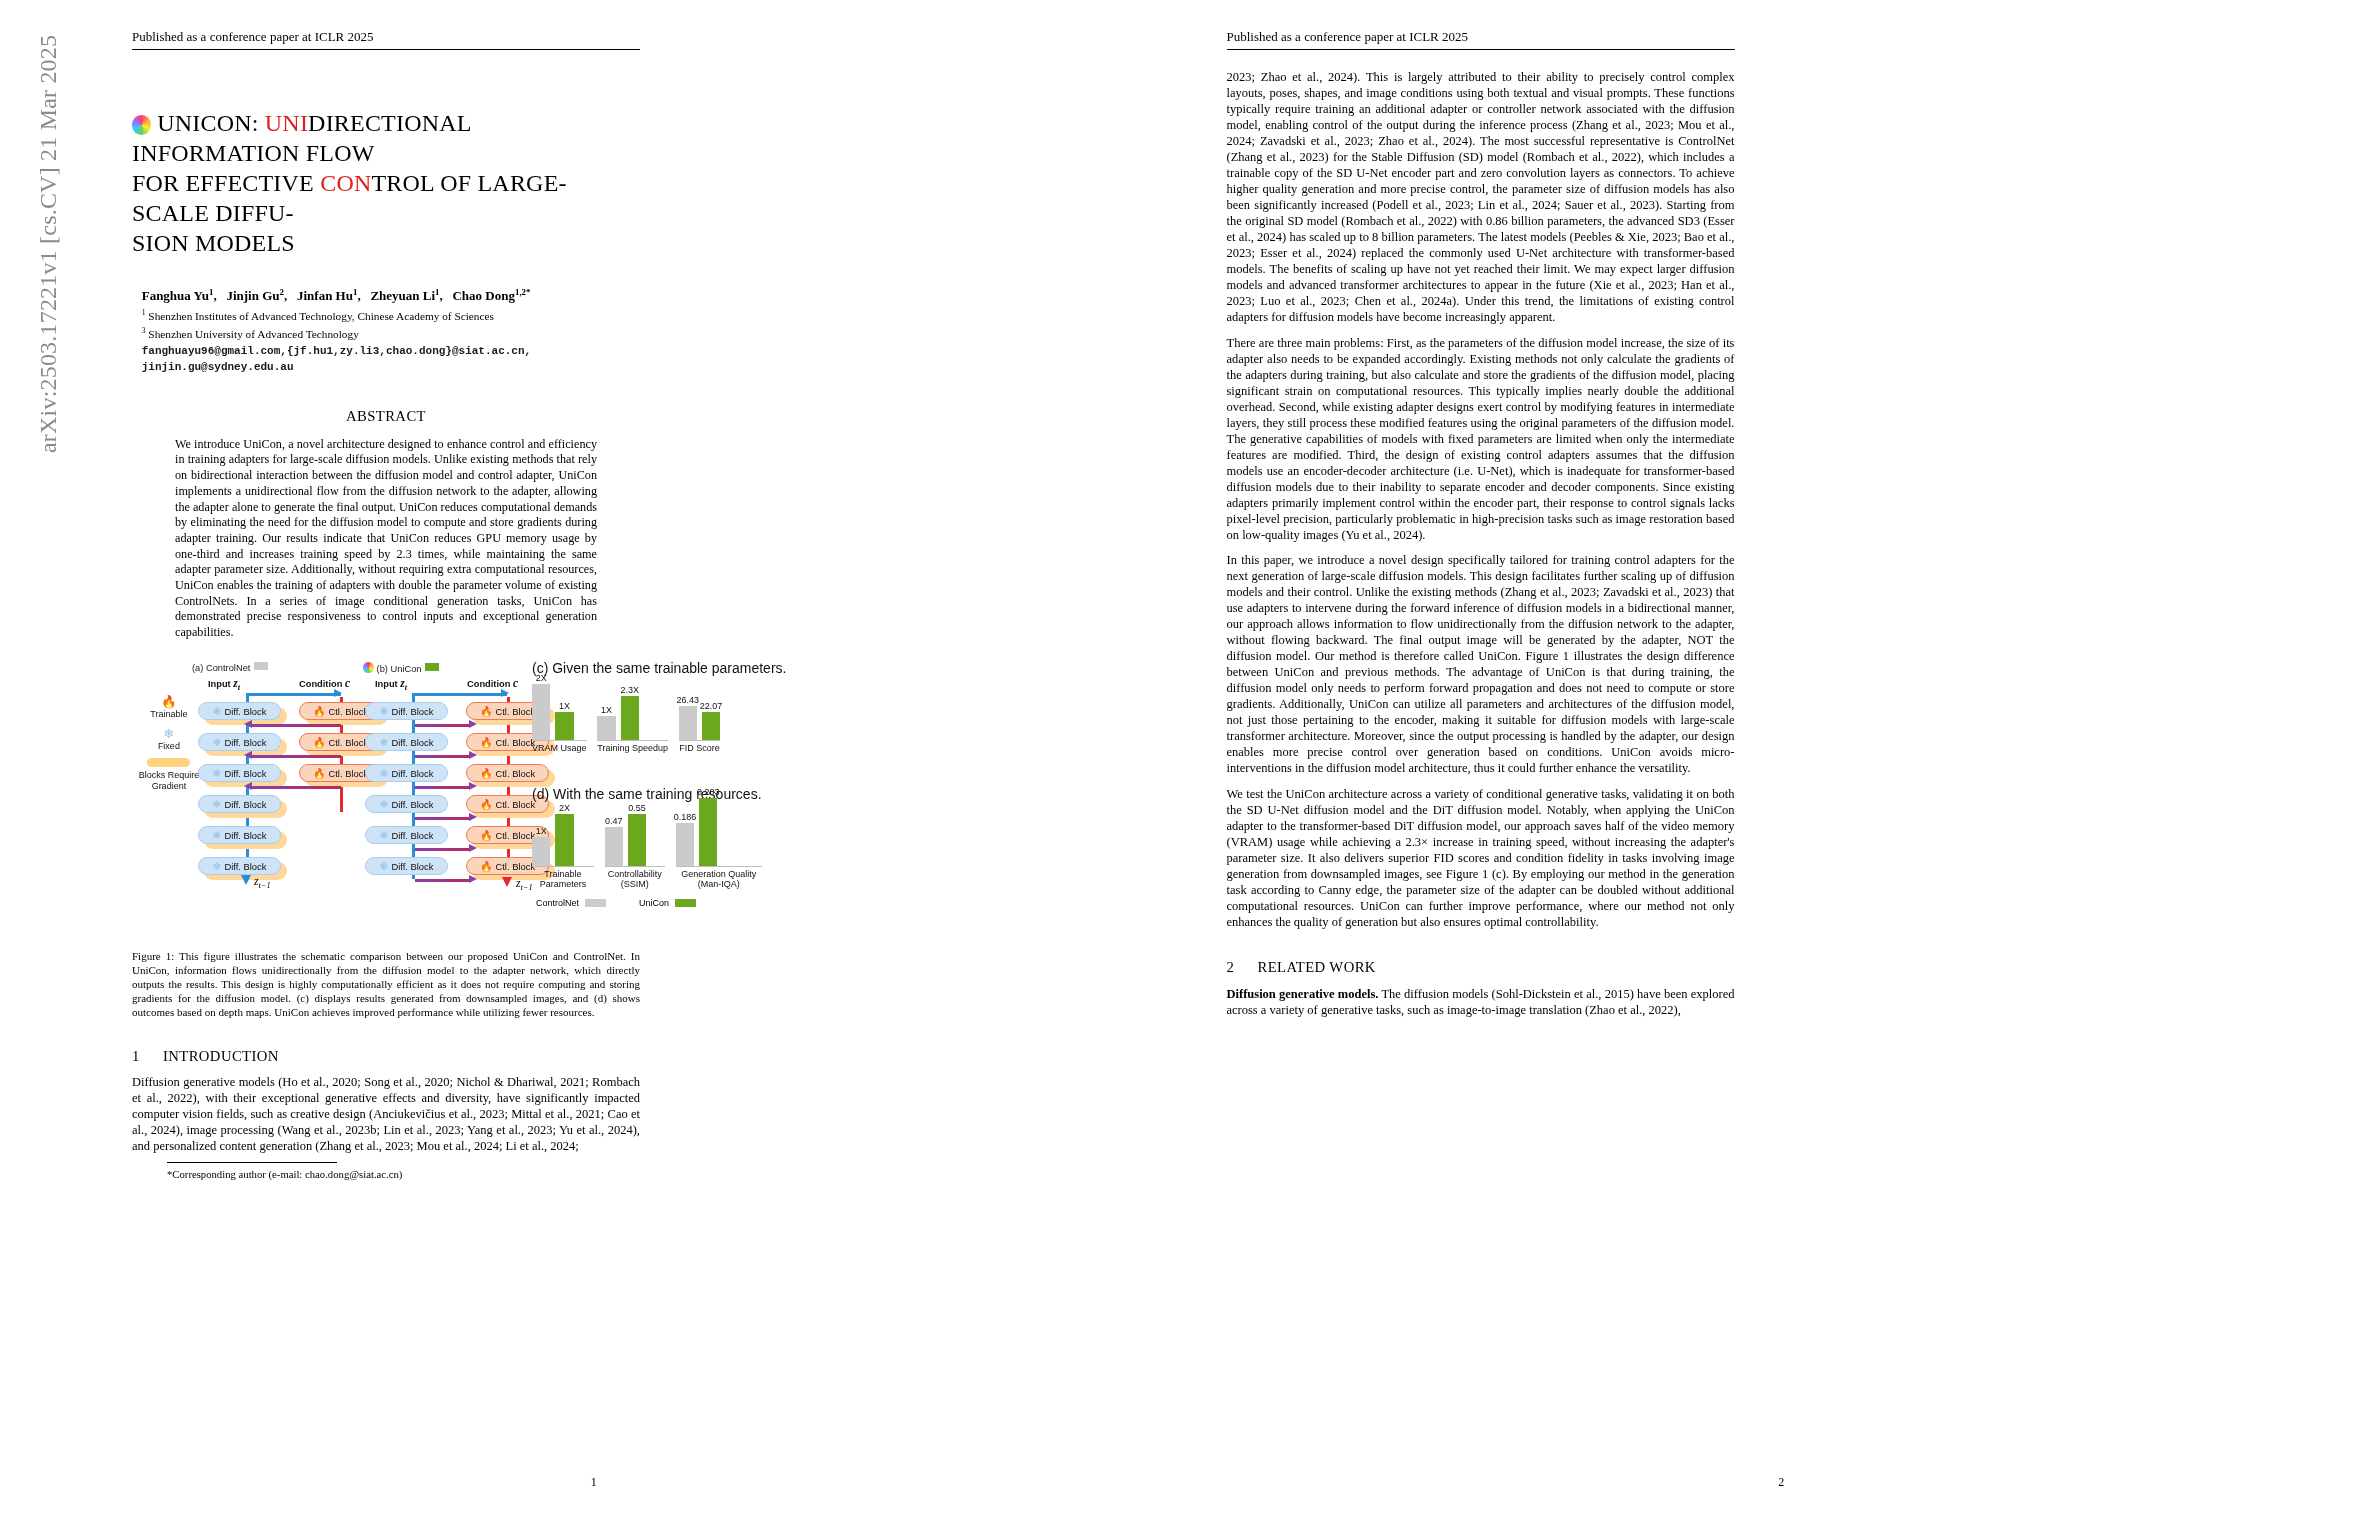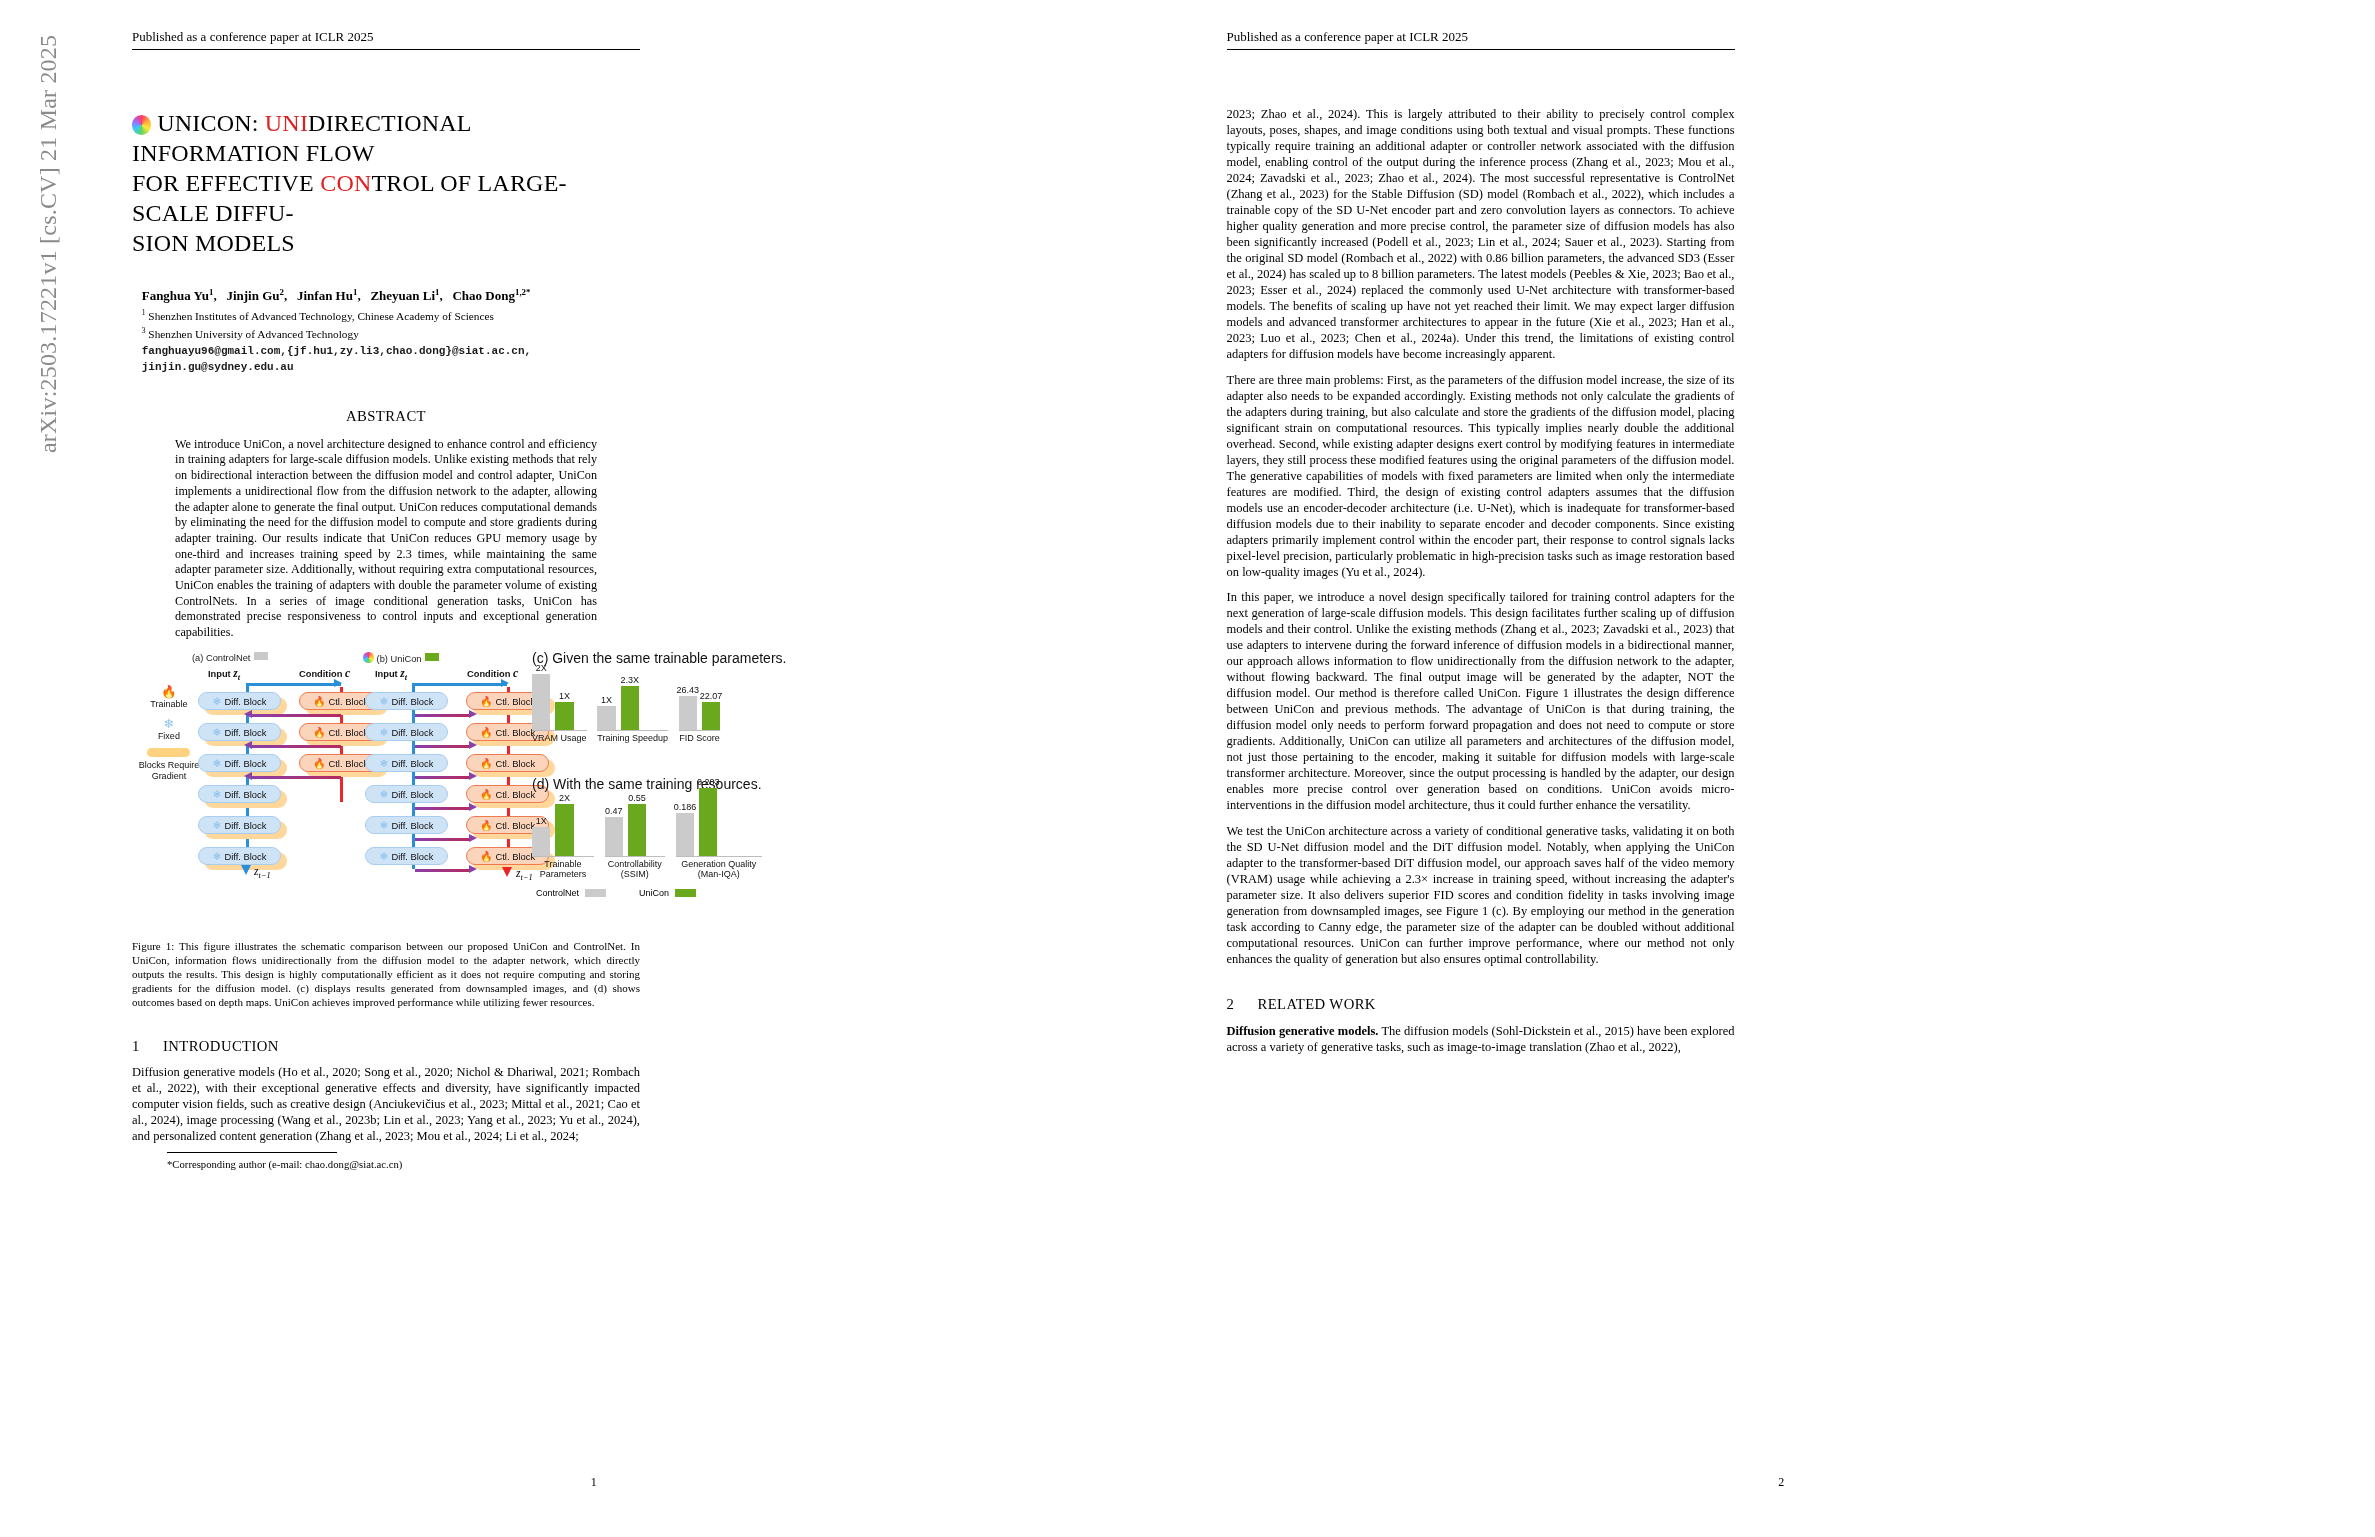--- a/index.html
+++ b/index.html
@@ -112,21 +112,21 @@
     width: 170px; height:1px; background:#000; margin: 7.8px 0 4.9px 35px;
   }
   .footnote { font-size: 10.7px; margin-left: 35px; }
 
   .pagenum {
     position:absolute; bottom: 47px; left:0; right:0;
     text-align:center; font-size: 12px;
   }
 
   
-  .figure { margin-top: 11px; position: relative; height: 277px; }
+  .figure { margin-top: 21px; position: relative; height: 277px; }
 
   .fig-panels { position:relative; width: 508px; height: 277px; }
 
   .panel-title {
     position:absolute; font-family:"Liberation Sans", sans-serif;
     font-size: 9.3px; color:#1a1a1a; white-space:nowrap;
   }
   .swatch-gray { display:inline-block; width:13.6px; height:7.8px; background:#c9c9c9; vertical-align:1px; margin-left:3.9px;}
   .swatch-green { display:inline-block; width:13.6px; height:7.8px; background:#6aa81e; vertical-align:1px; margin-left:3.9px;}
 
@@ -537,21 +537,21 @@
     </div>
 
     <div class="pagenum">1</div>
   </div>
 
   <div class="page">
     <div class="sheet right" style="left:39px;">
 
       <div class="runhead">Published as a conference paper at ICLR 2025</div>
 
-      <div style="margin-top:56px;">
+      <div style="margin-top:19px;">
         <div class="para">2023; Zhao et al., 2024). This is largely attributed to their ability to precisely control complex layouts, poses, shapes, and image conditions using both textual and visual prompts. These functions typically require training an additional adapter or controller network associated with the diffusion model, enabling control of the output during the inference process (Zhang et al., 2023; Mou et al., 2024; Zavadski et al., 2023; Zhao et al., 2024). The most successful representative is ControlNet (Zhang et al., 2023) for the Stable Diffusion (SD) model (Rombach et al., 2022), which includes a trainable copy of the SD U-Net encoder part and zero convolution layers as connectors. To achieve higher quality generation and more precise control, the parameter size of diffusion models has also been significantly increased (Podell et al., 2023; Lin et al., 2024; Sauer et al., 2023). Starting from the original SD model (Rombach et al., 2022) with 0.86 billion parameters, the advanced SD3 (Esser et al., 2024) has scaled up to 8 billion parameters. The latest models (Peebles &amp; Xie, 2023; Bao et al., 2023; Esser et al., 2024) replaced the commonly used U-Net architecture with transformer-based models. The benefits of scaling up have not yet reached their limit. We may expect larger diffusion models and advanced transformer architectures to appear in the future (Xie et al., 2023; Han et al., 2023; Luo et al., 2023; Chen et al., 2024a). Under this trend, the limitations of existing control adapters for diffusion models have become increasingly apparent.</div>
         <div class="para">There are three main problems: First, as the parameters of the diffusion model increase, the size of its adapter also needs to be expanded accordingly. Existing methods not only calculate the gradients of the adapters during training, but also calculate and store the gradients of the diffusion model, placing significant strain on computational resources. This typically implies nearly double the additional overhead. Second, while existing adapter designs exert control by modifying features in intermediate layers, they still process these modified features using the original parameters of the diffusion model. The generative capabilities of models with fixed parameters are limited when only the intermediate features are modified. Third, the design of existing control adapters assumes that the diffusion models use an encoder-decoder architecture (i.e. U-Net), which is inadequate for transformer-based diffusion models due to their inability to separate encoder and decoder components. Since existing adapters primarily implement control within the encoder part, their response to control signals lacks pixel-level precision, particularly problematic in high-precision tasks such as image restoration based on low-quality images (Yu et al., 2024).</div>
         <div class="para">In this paper, we introduce a novel design specifically tailored for training control adapters for the next generation of large-scale diffusion models. This design facilitates further scaling up of diffusion models and their control. Unlike the existing methods (Zhang et al., 2023; Zavadski et al., 2023) that use adapters to intervene during the forward inference of diffusion models in a bidirectional manner, our approach allows information to flow unidirectionally from the diffusion network to the adapter, without flowing backward. The final output image will be generated by the adapter, NOT the diffusion model. Our method is therefore called UniCon. Figure 1 illustrates the design difference between UniCon and previous methods. The advantage of UniCon is that during training, the diffusion model only needs to perform forward propagation and does not need to compute or store gradients. Additionally, UniCon can utilize all parameters and architectures of the diffusion model, not just those pertaining to the encoder, making it suitable for diffusion models with large-scale transformer architecture. Moreover, since the output processing is handled by the adapter, our design enables more precise control over generation based on conditions. UniCon avoids micro-interventions in the diffusion model architecture, thus it could further enhance the versatility.</div>
         <div class="para">We test the UniCon architecture across a variety of conditional generative tasks, validating it on both the SD U-Net diffusion model and the DiT diffusion model. Notably, when applying the UniCon adapter to the transformer-based DiT diffusion model, our approach saves half of the video memory (VRAM) usage while achieving a 2.3× increase in training speed, without increasing the adapter's parameter size. It also delivers superior FID scores and condition fidelity in tasks involving image generation from downsampled images, see Figure 1 (c). By employing our method in the generation task according to Canny edge, the parameter size of the adapter can be doubled without additional computational resources. UniCon can further improve performance, where our method not only enhances the quality of generation but also ensures optimal controllability.</div>
 
         <div class="sect-head">
           <span class="num">2</span><span>RELATED WORK</span>
         </div>
 
         <div class="para">

